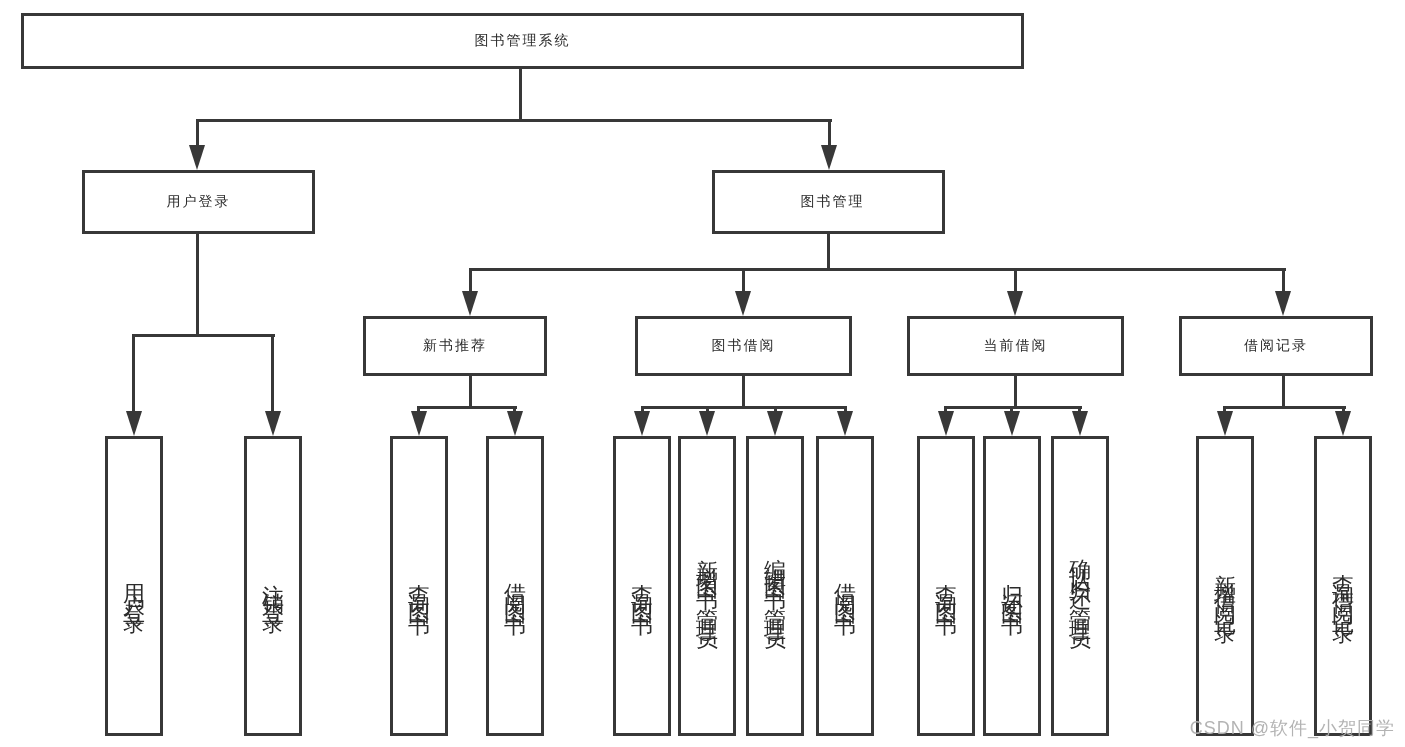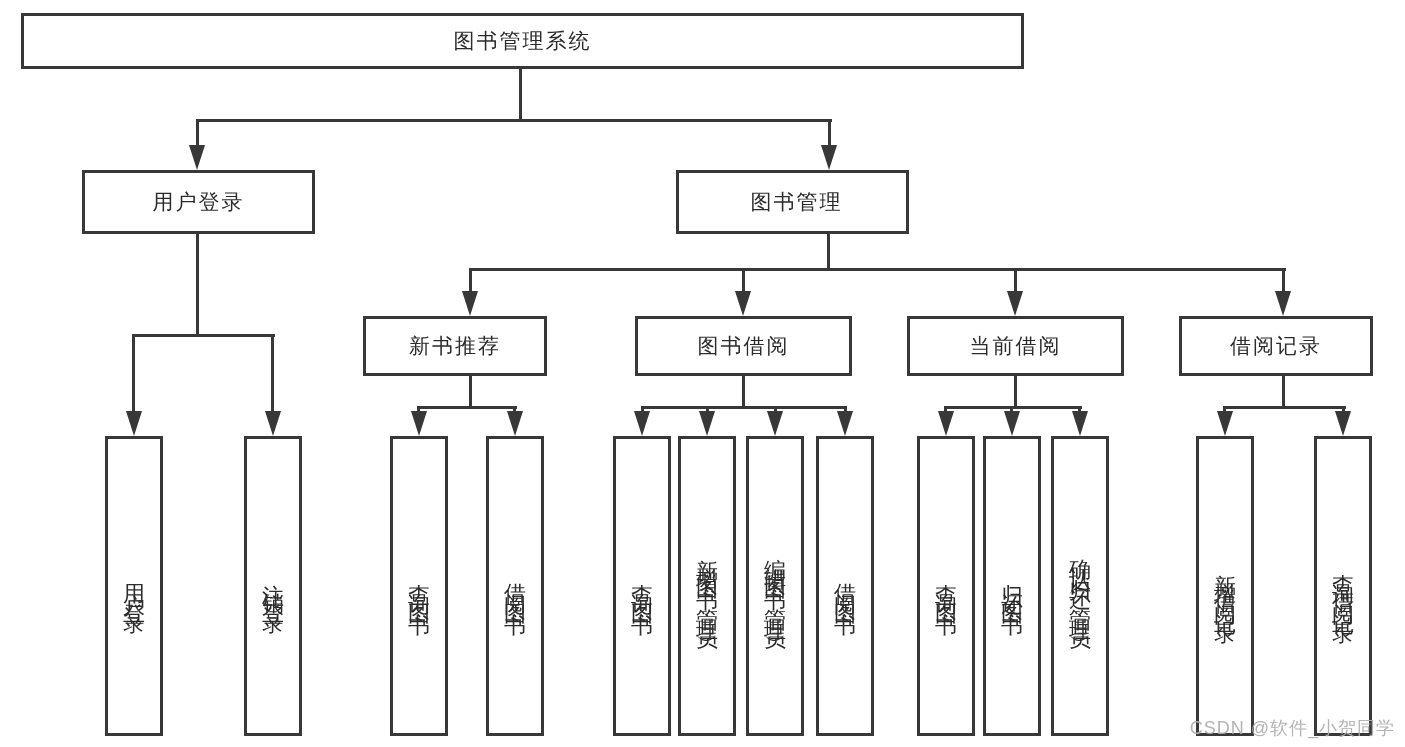--- a/index.html
+++ b/index.html
@@ -11,21 +11,21 @@
     overflow:hidden;
   }
   .box{
     position:absolute;
     box-sizing:border-box;
     border:3px solid #383838;
     background:#ffffff;
     display:flex;align-items:center;justify-content:center;
     color:#2b2b2b;
   }
-  .hlabel{font-size:21px;letter-spacing:2px;white-space:nowrap;}
+  .hlabel{font-size:14px;letter-spacing:2px;white-space:nowrap;}
   .root{left:21px;top:13px;width:1003px;height:56px;}
   .lvl2{top:170px;height:64px;width:233px;}
   .lvl3{top:316px;height:60px;}
   .leaf{top:436px;height:300px;width:58px;}
   .leaf .vtext{
     writing-mode:vertical-rl;
     text-orientation:mixed;
     font-size:22px;
     line-height:1;
     letter-spacing:10px;
@@ -55,21 +55,21 @@
 
 <div id="canvas">
 
   <div class="box root">
     <span class="hlabel">图书管理系统</span>
   </div>
 
   <div class="box lvl2" style="left:82px;">
     <span class="hlabel">用户登录</span>
   </div>
-  <div class="box lvl2" style="left:676px;padding-left:8px;">
+  <div class="box lvl2" style="left:712px;padding-left:8px;">
     <span class="hlabel">图书管理</span>
   </div>
 
   <div class="box lvl3" style="left:363px;width:184px;">
     <span class="hlabel">新书推荐</span>
   </div>
   <div class="box lvl3" style="left:635px;width:217px;">
     <span class="hlabel">图书借阅</span>
   </div>
   <div class="box lvl3" style="left:907px;width:217px;">

